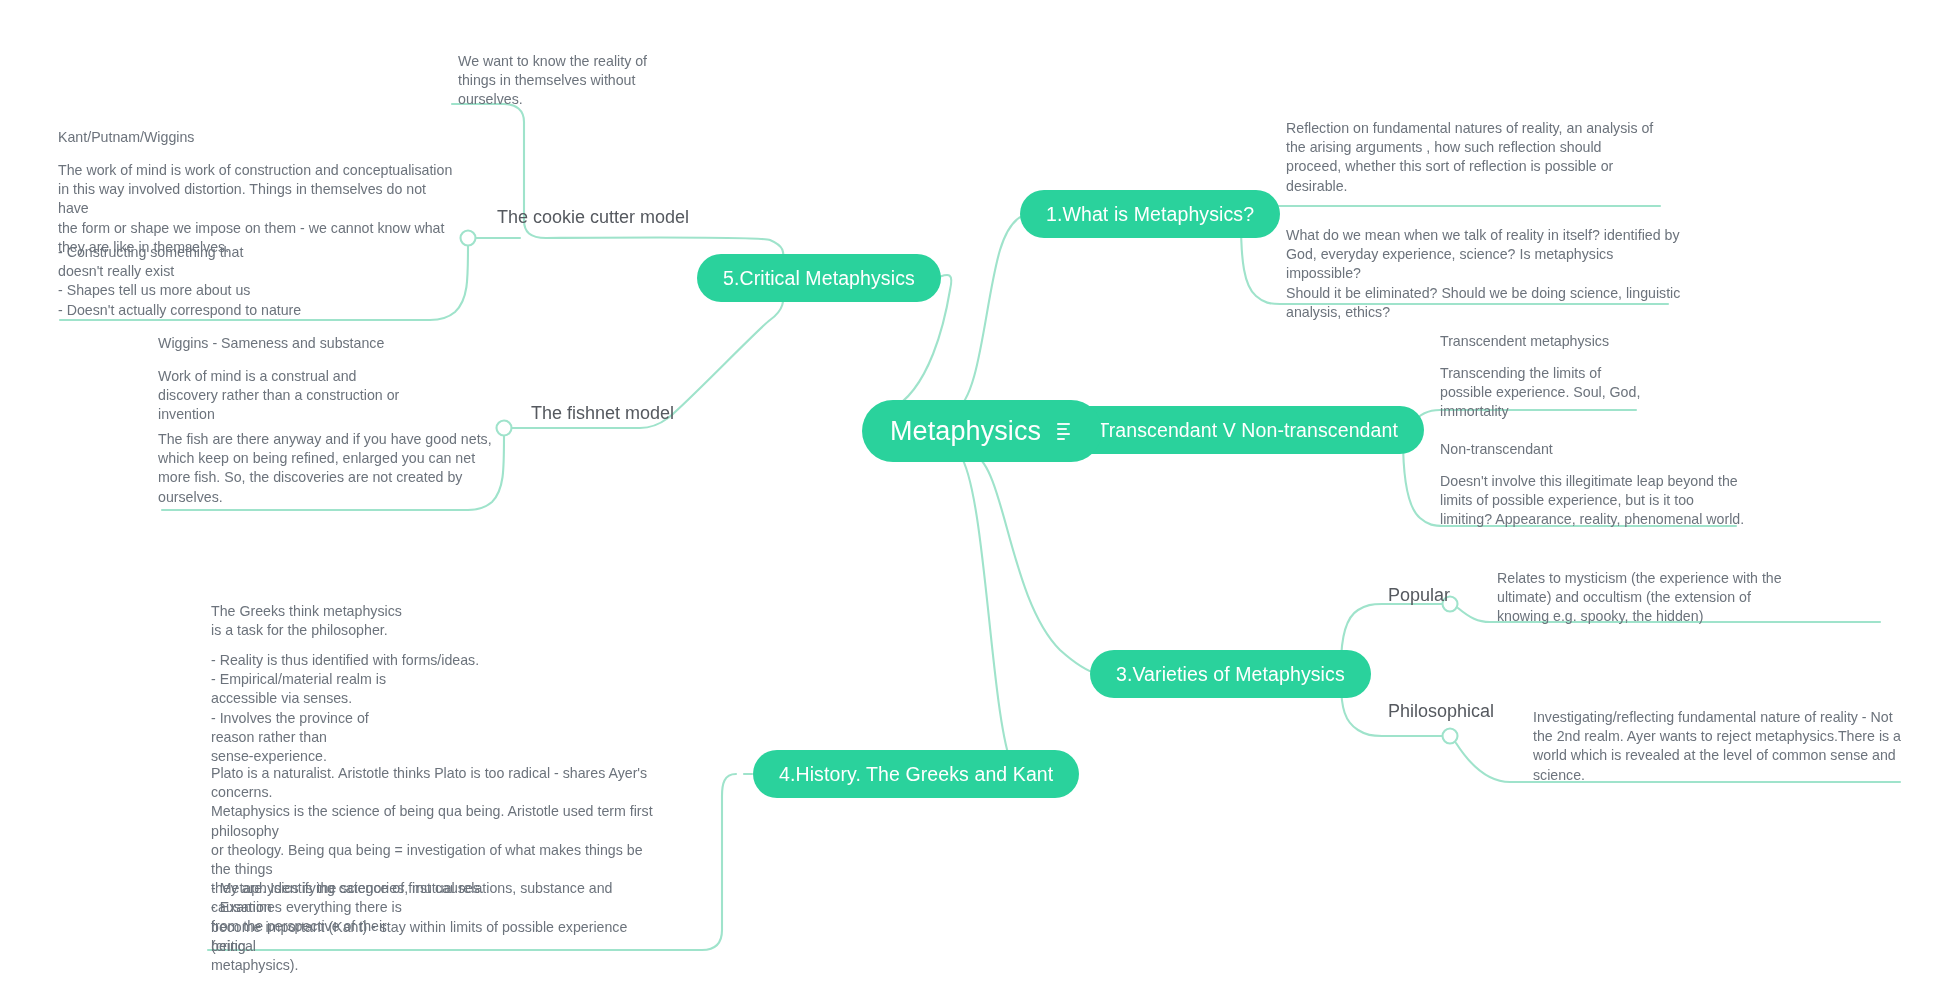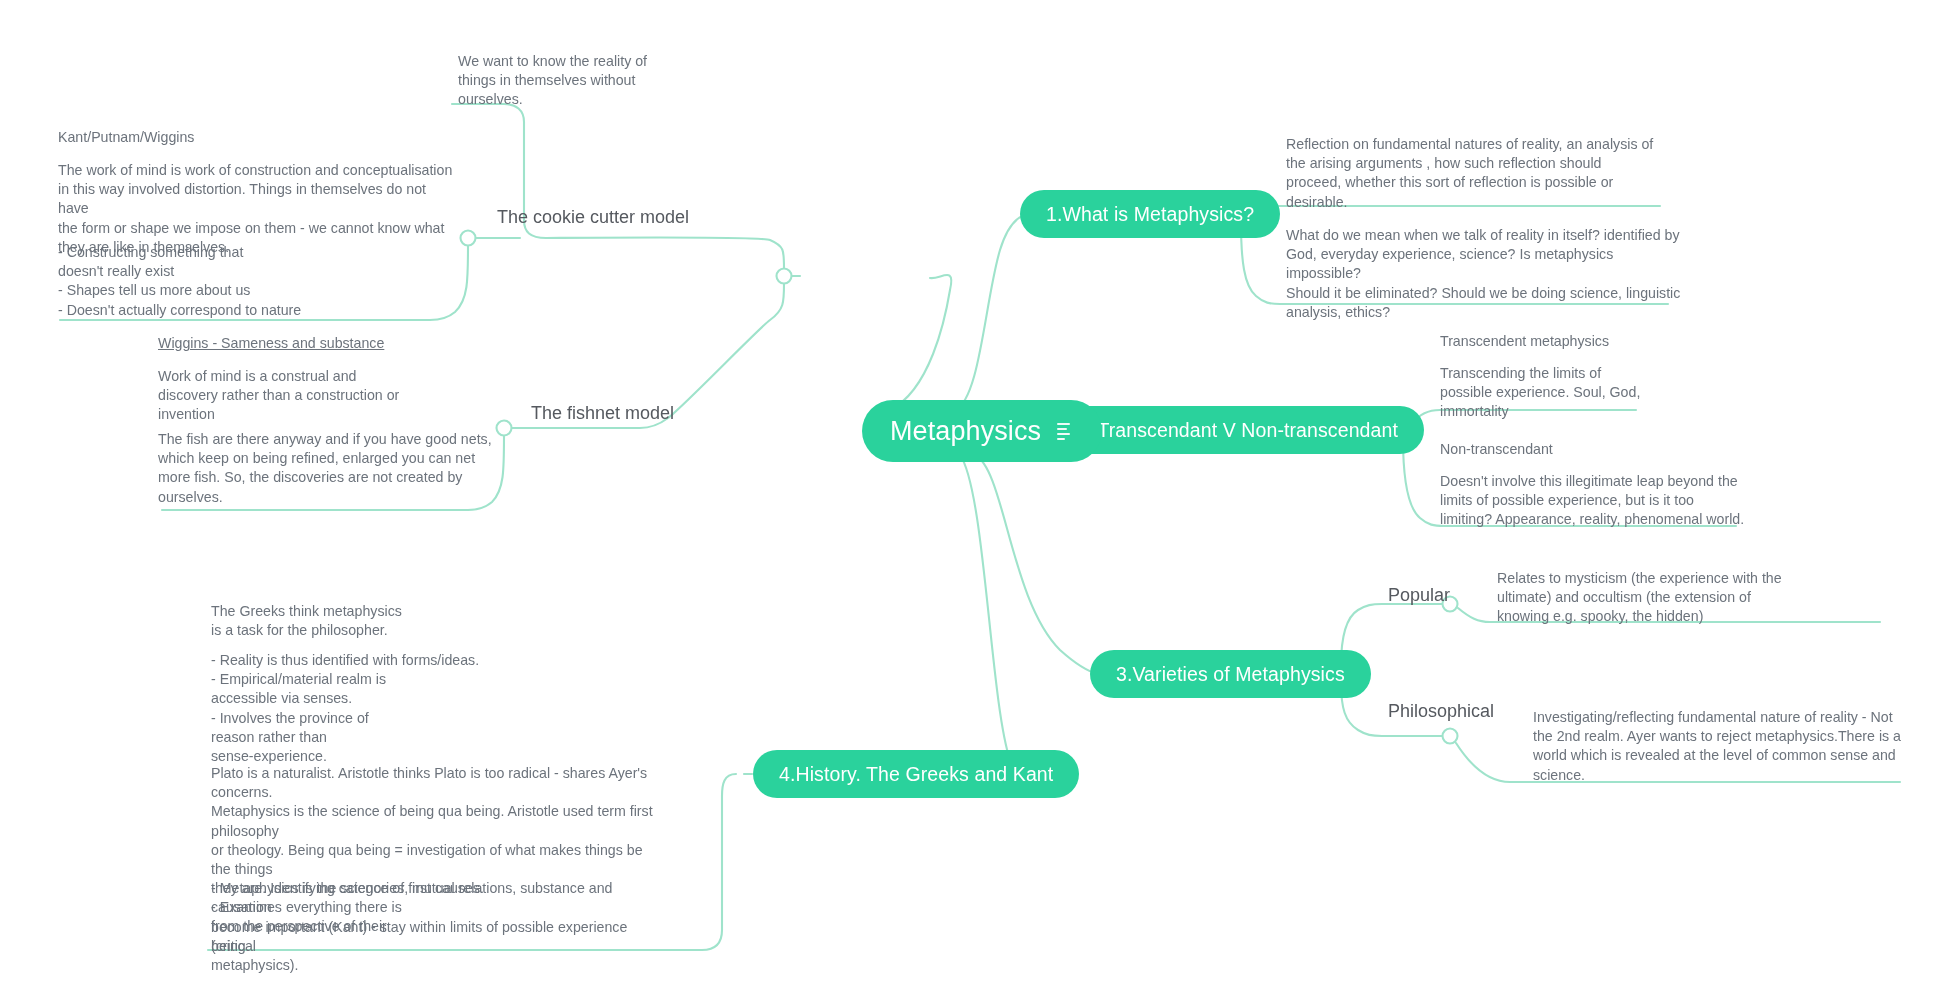--- a/index.html
+++ b/index.html
@@ -179,20 +179,23 @@
   </div>
 
   <div class="node branch" style="left:1090px; top:650px;">
     <span>3.Varieties of Metaphysics</span>
   </div>
 
   <div class="node branch" style="left:753px; top:750px;">
     <span>4.History. The Greeks and Kant</span>
   </div>
 
+  <div class="node branch" style="left:697px; top:254px;">
+    <span>5.Critical Metaphysics</span>
+  </div>
 
   <div class="sublabel" style="left:497px; top:208px;">The cookie cutter model</div>
 
   <div class="sublabel" style="left:531px; top:404px;">The fishnet model</div>
 
   <div class="sublabel" style="left:1388px; top:586px;">Popular</div>
 
   <div class="sublabel" style="left:1388px; top:702px;">Philosophical</div>
 
   <div class="note" style="left:458px; top:52px; width:260px;">We want to know the reality of
@@ -204,32 +207,32 @@
   <div class="note" style="left:58px; top:161px; width:400px;">The work of mind is work of construction and conceptualisation
 in this way involved distortion. Things in themselves do not have
 the form or shape we impose on them - we cannot know what
 they are like in themselves.</div>
 
   <div class="note" style="left:58px; top:243px; width:400px;">- Constructing something that
 doesn't really exist
 - Shapes tell us more about us
 - Doesn't actually correspond to nature</div>
 
-  <div class="note" style="left:158px; top:334px; width:400px;text-decoration:underline;">Wiggins - Sameness and substance</div>
+  <div class="note" style="left:158px; top:334px; width:400px;">Wiggins - Sameness and substance</div>
 
   <div class="note" style="left:158px; top:367px; width:400px;">Work of mind is a construal and
 discovery rather than a construction or
 invention</div>
 
   <div class="note" style="left:158px; top:430px; width:430px;">The fish are there anyway and if you have good nets,
 which keep on being refined, enlarged you can net
 more fish. So, the discoveries are not created by
 ourselves.</div>
 
-  <div class="note" style="left:1286px; top:135px; width:400px;">Reflection on fundamental natures of reality, an analysis of
+  <div class="note" style="left:1286px; top:119px; width:400px;">Reflection on fundamental natures of reality, an analysis of
 the arising arguments , how such reflection should
 proceed, whether this sort of reflection is possible or
 desirable.</div>
 
   <div class="note" style="left:1286px; top:226px; width:400px;">What do we mean when we talk of reality in itself? identified by
 God, everyday experience, science? Is metaphysics impossible?
 Should it be eliminated? Should we be doing science, linguistic
 analysis, ethics?</div>
 
   <div class="note" style="left:1440px; top:332px; width:340px;">Transcendent metaphysics</div>

